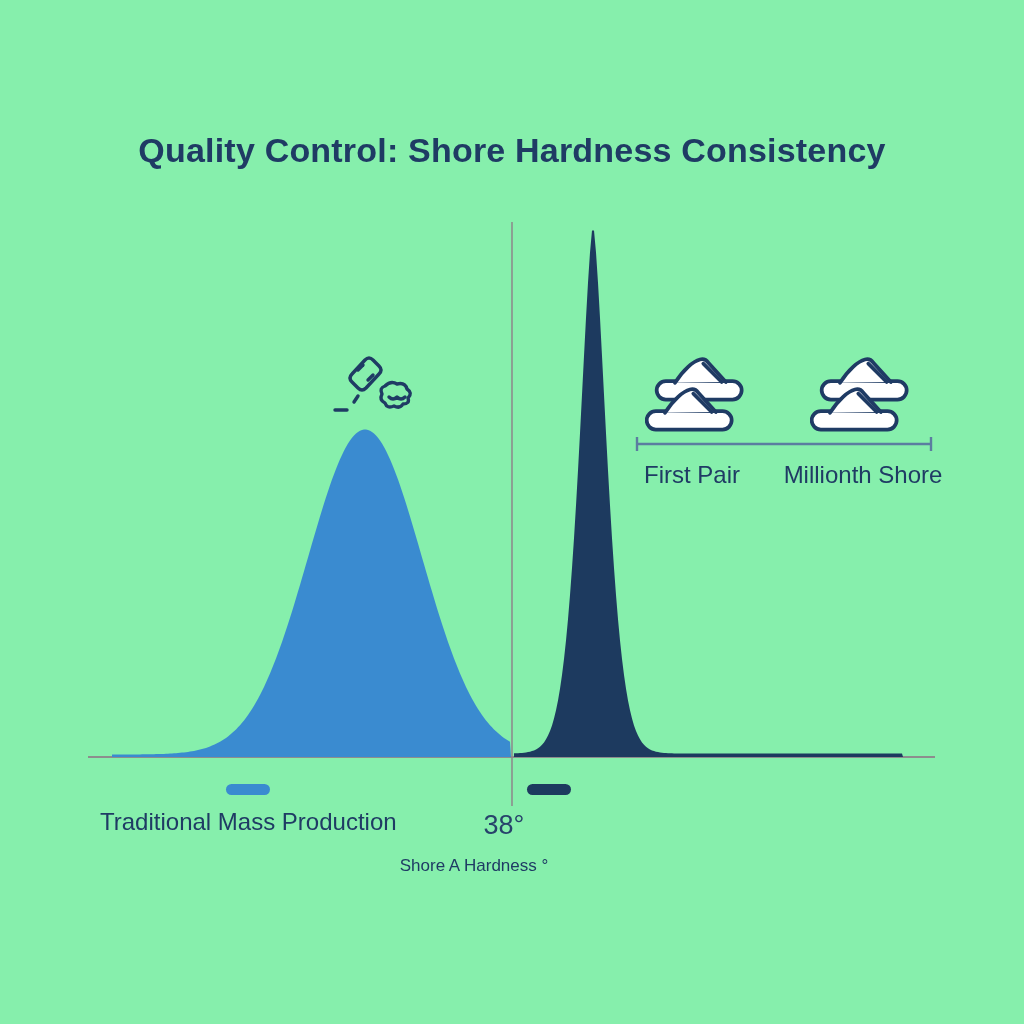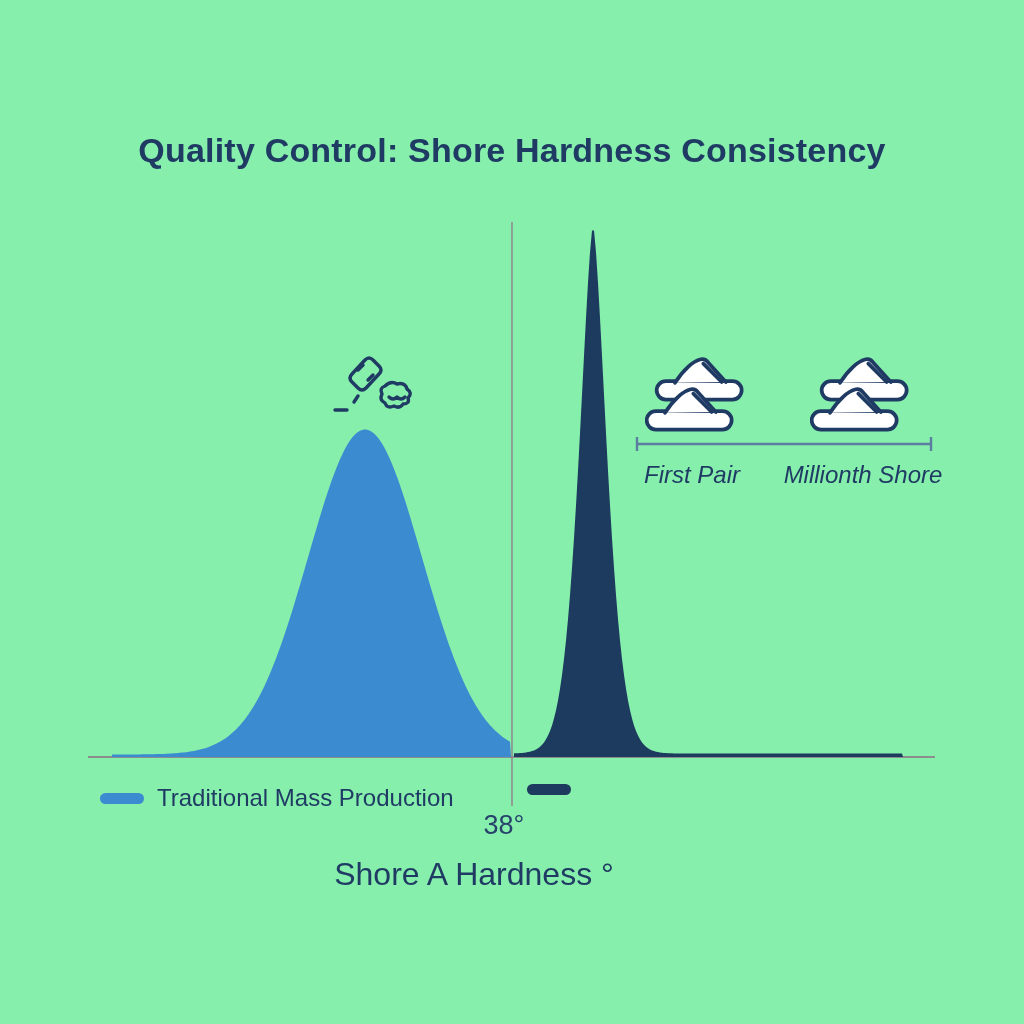--- a/index.html
+++ b/index.html
@@ -12,27 +12,27 @@
     top:131px;left:0;width:1024px;text-align:center;
     font-size:34px;font-weight:700;letter-spacing:.2px;color:#1f3b64;
   }
   #chart-svg{top:0;left:0;}
   .curve{stroke:none;}
   .icon-svg path,.icon-svg rect{fill:none;stroke:#1f3b64;stroke-linecap:round;stroke-linejoin:round;}
   .slipper path,.slipper rect{stroke-width:4.5;}
   .slipper .fillw{fill:#ffffff;}
   .scatter path{stroke-width:3.4;}
   .pair-label{
-    top:461px;transform:translateX(-50%);font-size:24px;color:#1f3b64;white-space:nowrap;font-style:italic;
+    top:461px;transform:translateX(-50%);font-size:24px;color:#1f3b64;white-space:nowrap;
   }
-  .legend-item{display:flex;align-items:center;gap:13px;top:784px;}
+  .legend-item{display:flex;align-items:center;gap:13px;top:784px;flex-direction:column;}
   .legend-swatch{width:44px;height:11px;border-radius:6px;}
   .legend-label{font-size:24px;color:#1f3b64;white-space:nowrap;}
   #center-value{top:810px;left:0;width:1008px;text-align:center;font-size:27px;color:#27436b;}
-  #axis-title{top:856px;left:0;width:948px;text-align:center;font-size:32px;color:#1f3b64;}
+  #axis-title{top:856px;left:0;width:948px;text-align:center;font-size:17px;color:#1f3b64;}
   #range-svg line{stroke:#5b7da0;stroke-width:2.4;}
 </style>
 </head>
 <body>
 
 <div id="canvas">
 
   <div id="title" class="abs">Quality Control: Shore Hardness Consistency</div>
 
   <svg id="chart-svg" class="abs" width="1024" height="1024" viewBox="0 0 1024 1024">

